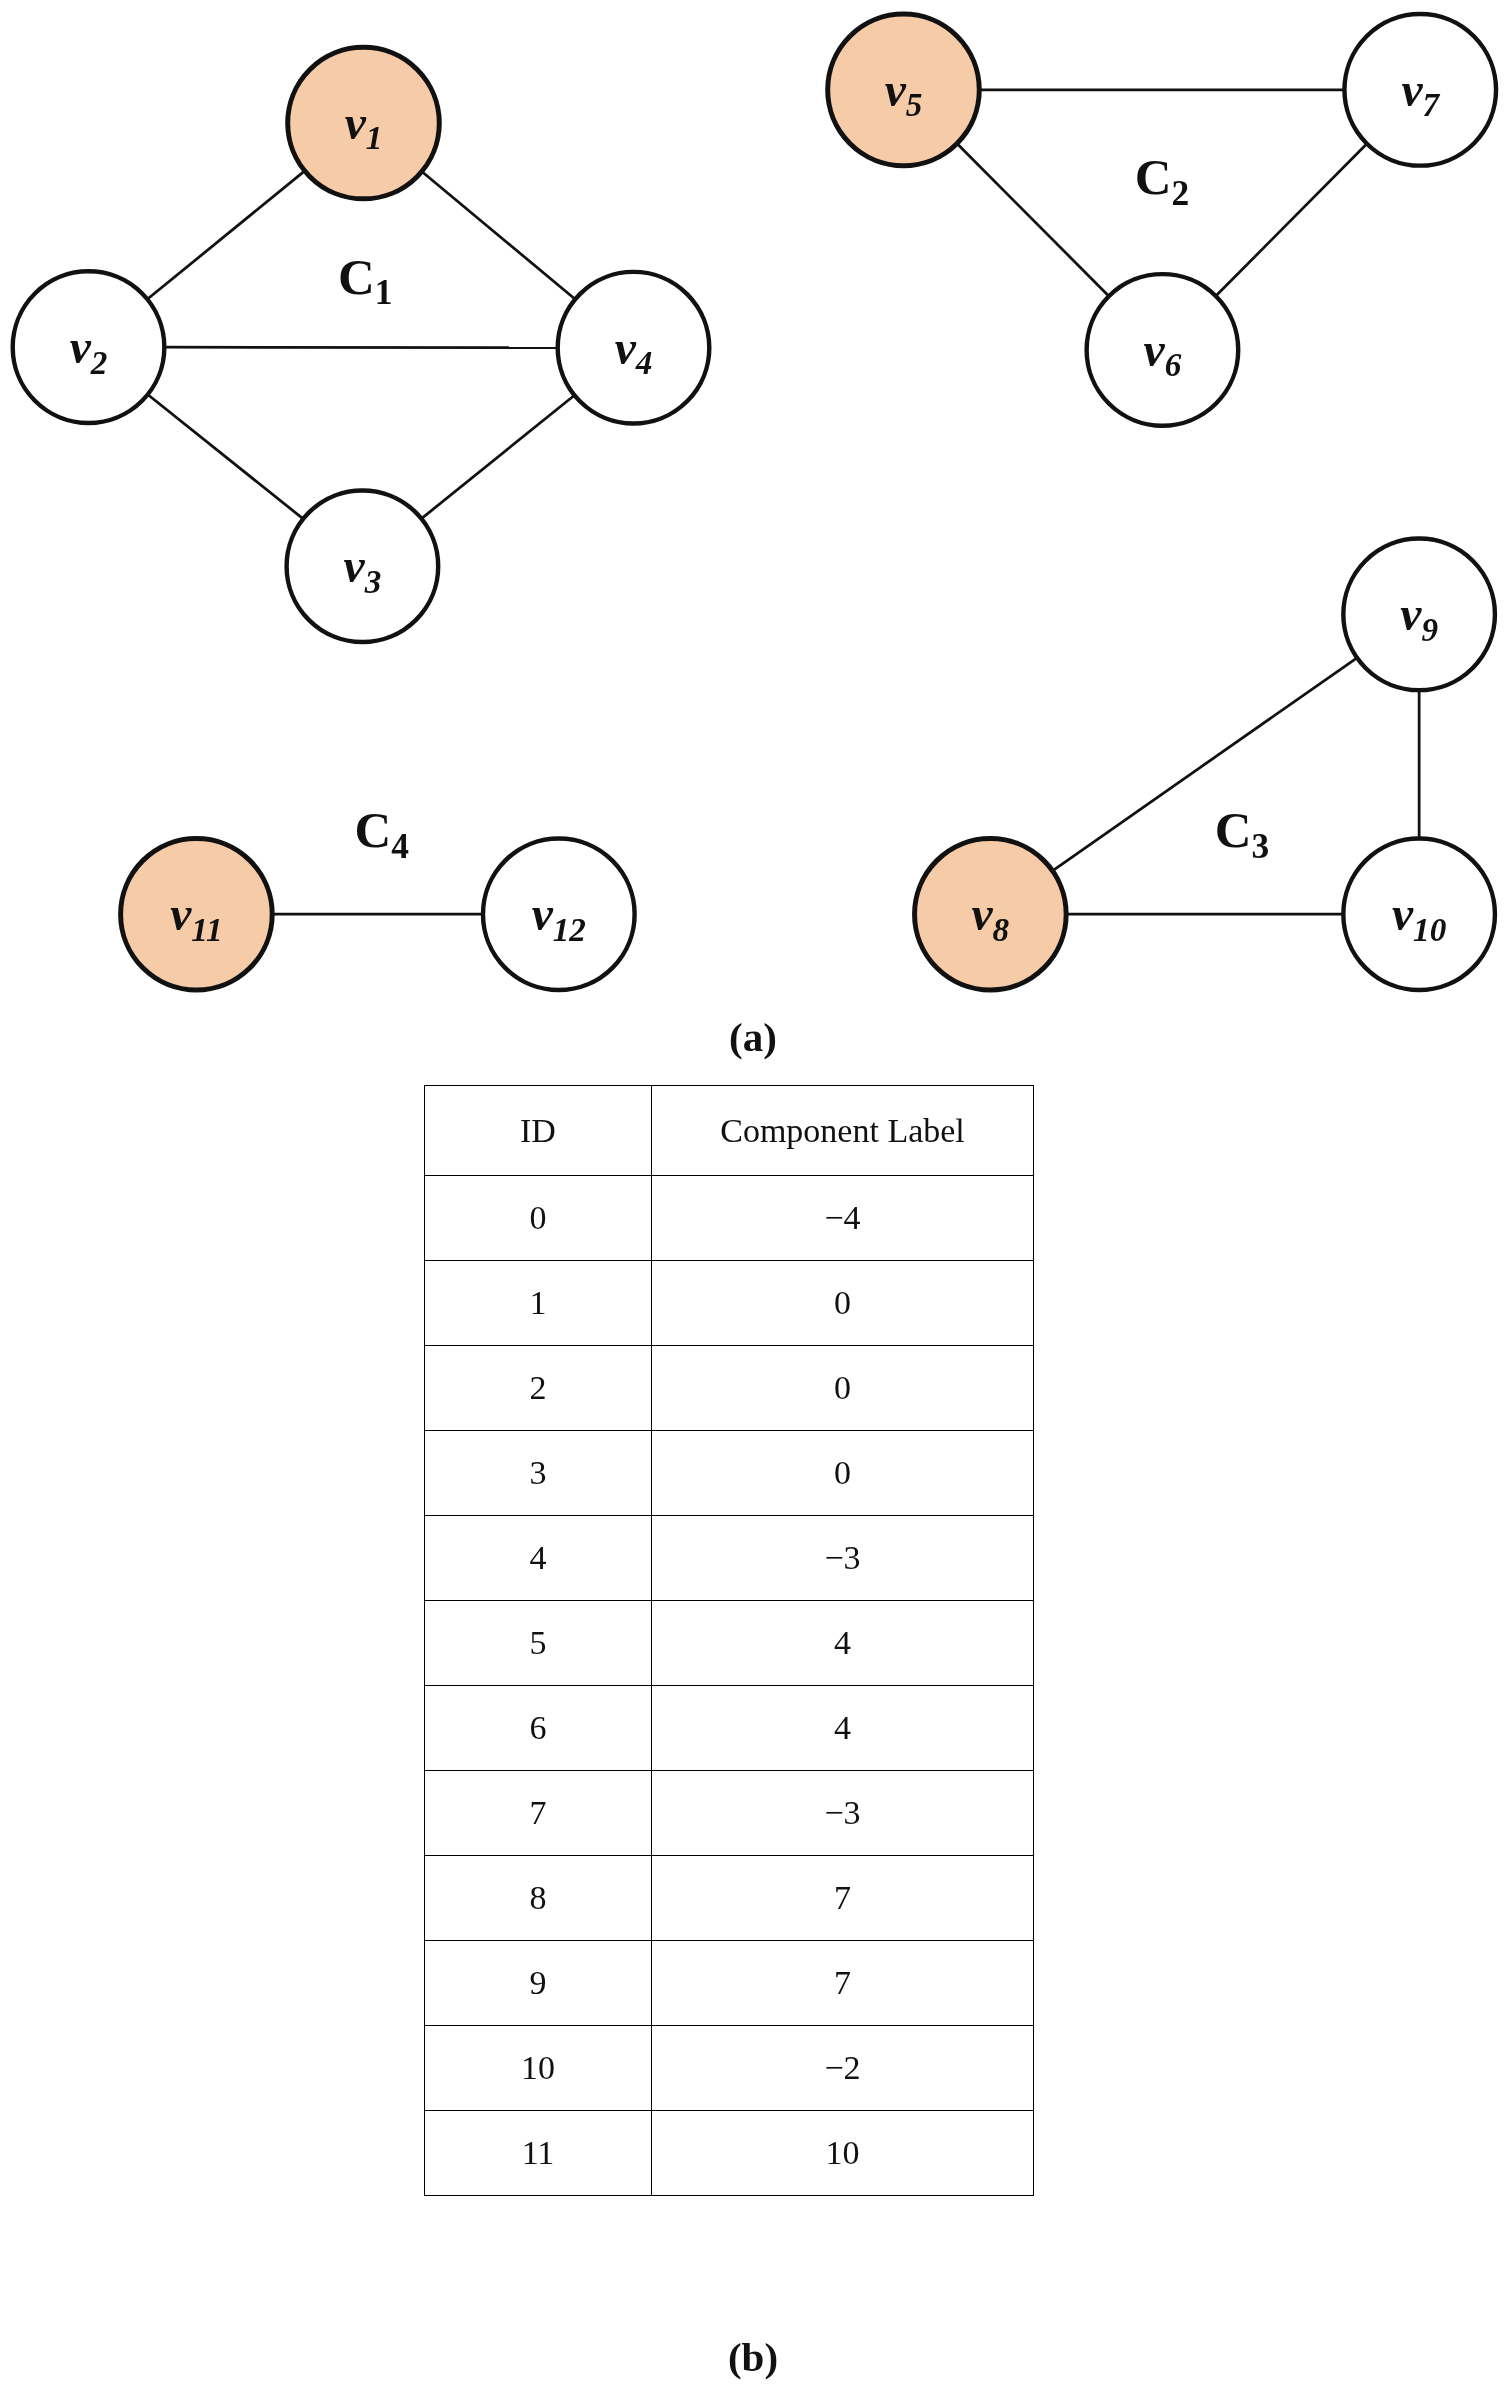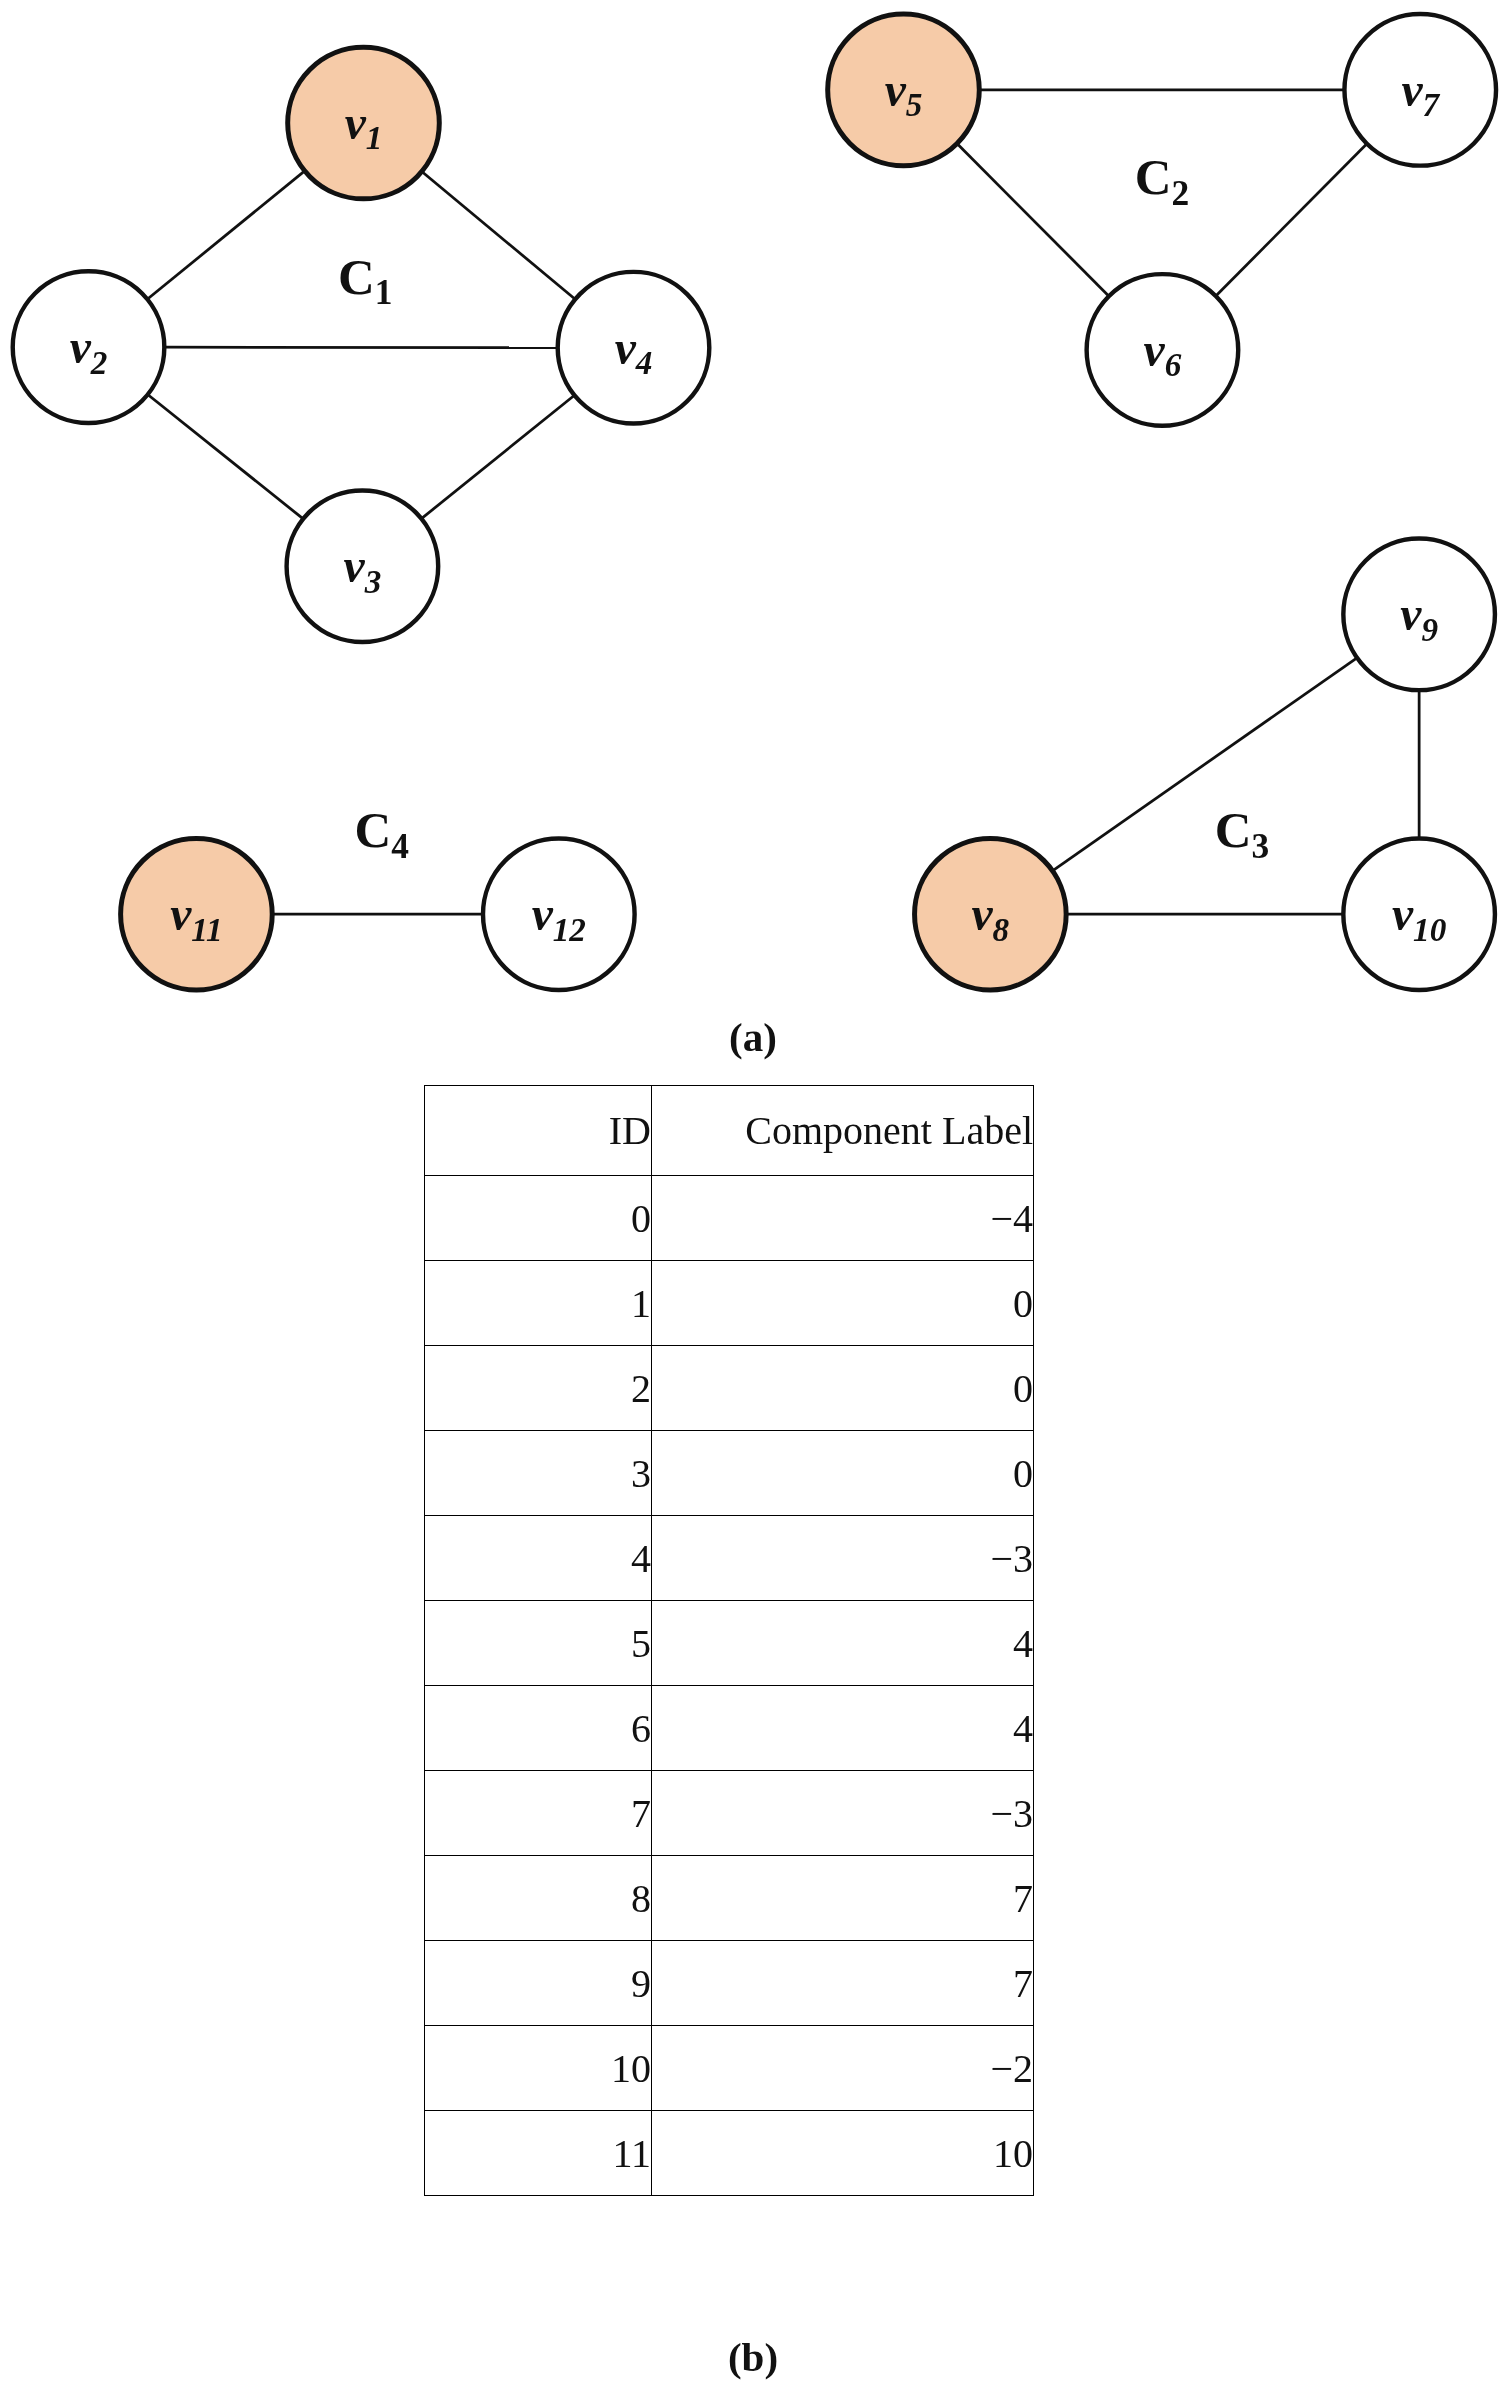--- a/index.html
+++ b/index.html
@@ -36,23 +36,23 @@
 
   
   #panel-b{position:absolute;left:0;top:1085px;width:1506px;height:1234px;}
   table.cc-table{
     position:absolute;left:424px;top:0;
     width:609px;border-collapse:collapse;
     table-layout:fixed;
   }
   table.cc-table th,table.cc-table td{
     border:1.7px solid #000;
-    text-align:right;vertical-align:middle;
+    text-align:center;vertical-align:middle;
     font-family:"Liberation Serif",serif;
-    font-size:40px;font-weight:400;color:#111;
+    font-size:34px;font-weight:400;color:#111;
     height:84px;padding:0;
     background:#fff;
   }
   table.cc-table th{font-weight:400;height:89px;}
   table.cc-table col.c-id{width:227px;}
   table.cc-table col.c-lbl{width:382px;}
 </style>
 </head>
 <body>
 

